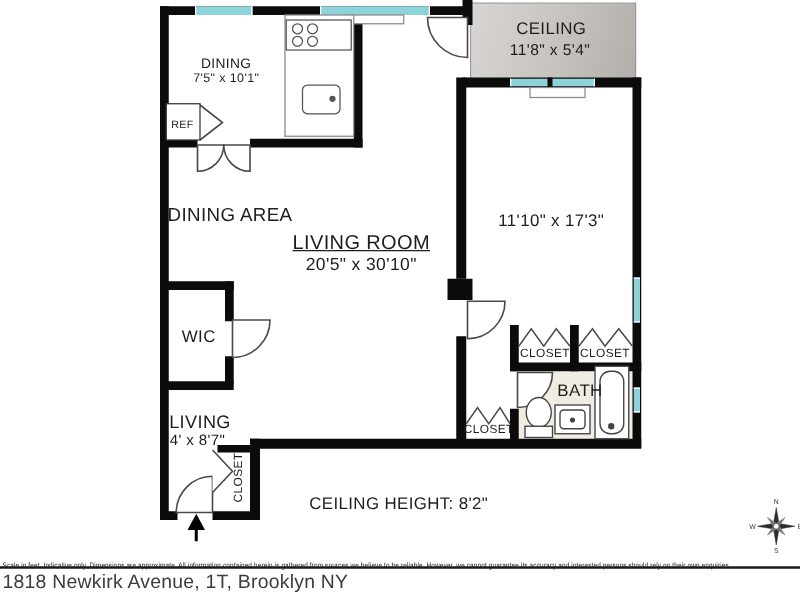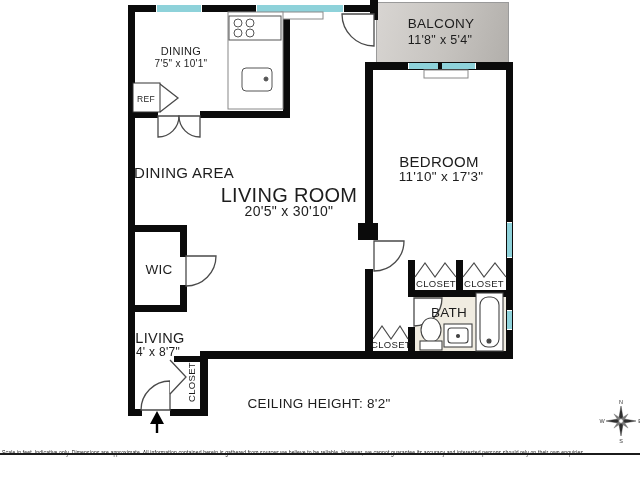--- a/index.html
+++ b/index.html
@@ -135,36 +135,36 @@
         <text x="0" y="21.5">S</text>
         <text x="-19" y="2">W</text>
         <text x="19" y="2">E</text>
       </g>
     </g>
   </svg>
 
   <div class="lbl" style="left:181px;top:51px;font-size:11px;">DINING</div>
   <div class="lbl" style="left:181px;top:63px;font-size:10px;">7'5" x 10'1"</div>
   <div class="lbl" style="left:184px;top:172px;font-size:15px;">DINING AREA</div>
-  <div class="lbl" style="left:289px;top:195px;font-size:20px;">LIVING ROOM</div>
+  <div class="lbl" style="left:289px;top:195px;font-size:16px;text-decoration:underline;">LIVING ROOM</div>
   <div class="lbl" style="left:289px;top:211px;font-size:14px;">20'5" x 30'10"</div>
-  <div class="lbl" style="left:441px;top:23px;font-size:13.5px;">BALCONY</div>
+  <div class="lbl" style="left:441px;top:23px;font-size:13.5px;">CEILING</div>
   <div class="lbl" style="left:440px;top:40px;font-size:12.5px;">11'8" x 5'4"</div>
-  <div class="lbl" style="left:439px;top:161px;font-size:15px;">BEDROOM</div>
   <div class="lbl" style="left:441px;top:176px;font-size:13.5px;">11'10" x 17'3"</div>
   <div class="lbl" style="left:159px;top:269px;font-size:13.5px;text-align:center;">WIC</div>
   <div class="lbl" style="left:160px;top:338px;font-size:14.5px;">LIVING</div>
   <div class="lbl" style="left:158px;top:352px;font-size:12px;">4' x 8'7"</div>
-  <div class="lbl" style="left:449px;top:312px;font-size:13.5px;text-align:right;">BATH</div>
+  <div class="lbl" style="left:464px;top:312px;font-size:13.5px;text-align:right;">BATH</div>
   <div class="lbl" style="left:436px;top:283px;font-size:9.5px;">CLOSET</div>
   <div class="lbl" style="left:484px;top:283px;font-size:9.5px;">CLOSET</div>
   <div class="lbl" style="left:391px;top:344px;font-size:9.5px;">CLOSET</div>
   <div class="lbl vert" style="left:191px;top:382px;font-size:9.5px;">CLOSET</div>
   <div class="lbl" style="left:146px;top:99px;font-size:8.5px;">REF</div>
   <div class="lbl" style="left:319px;top:403px;font-size:13.5px;">CEILING HEIGHT: 8'2"</div>
 
 
   <div class="disclaimer">
     <span>Scale in feet. Indicative only. Dimensions are approximate. All information contained herein is gathered from sources we believe to be reliable. However, we cannot guarantee its accuracy and interested persons should rely on their own enquiries.</span>
   </div>
   <div class="rule"></div>
+  <div class="address">1818 Newkirk Avenue, 1T, Brooklyn NY</div>
 
 </div>
 
 </body></html>

